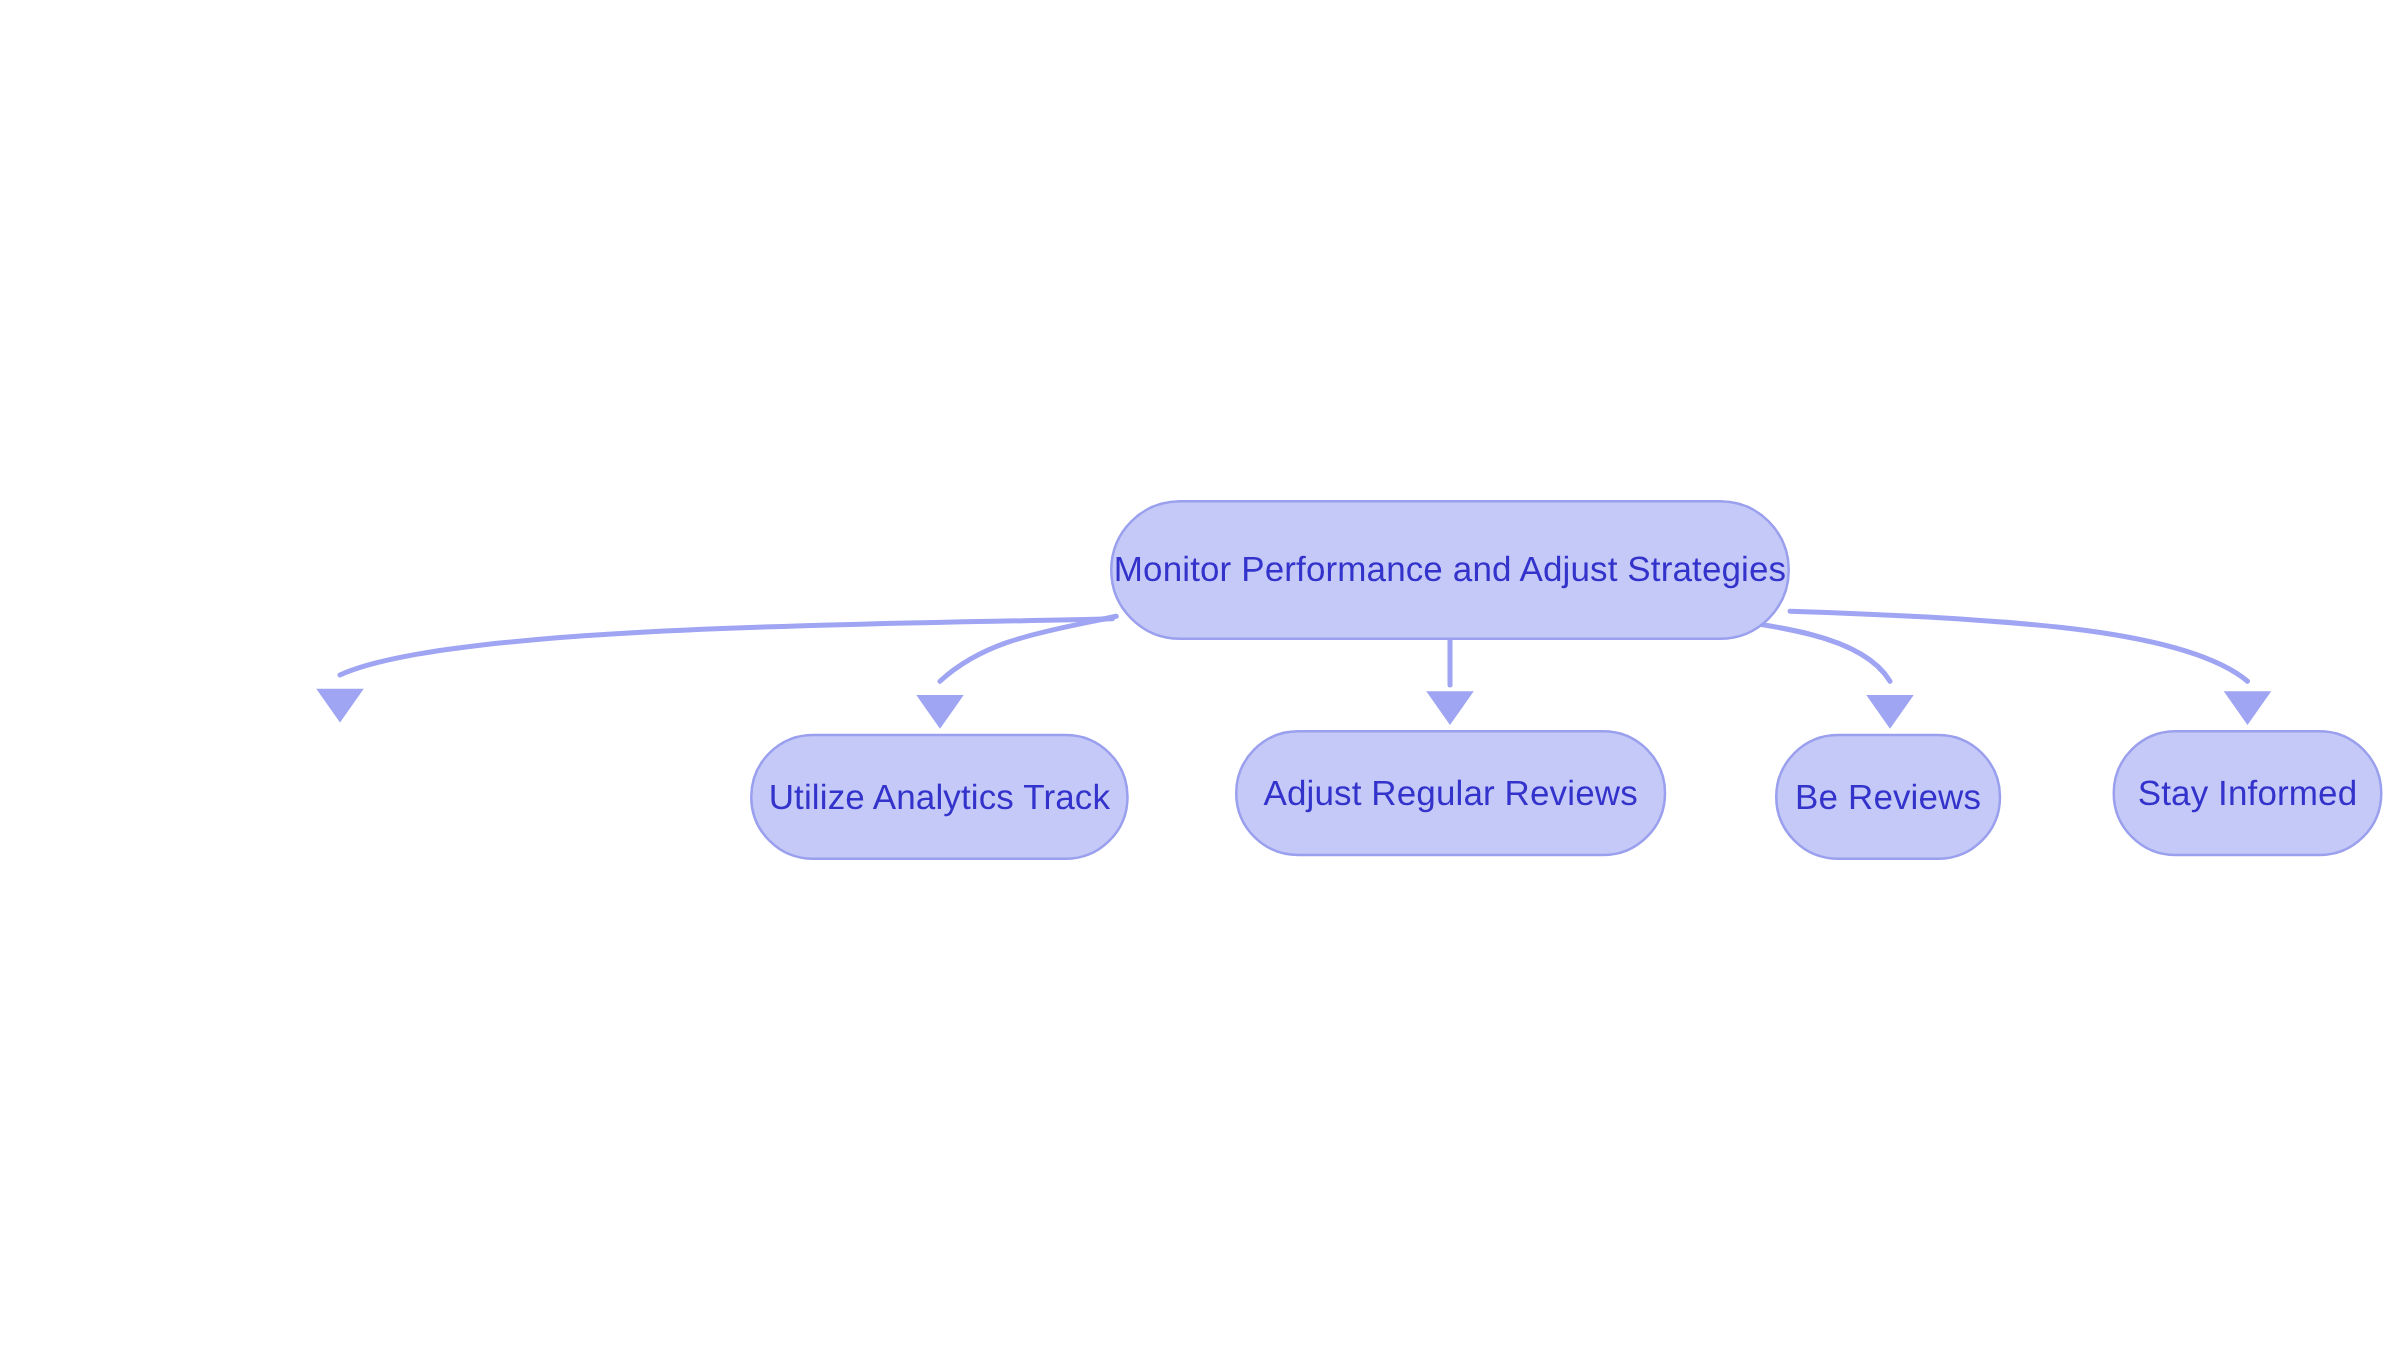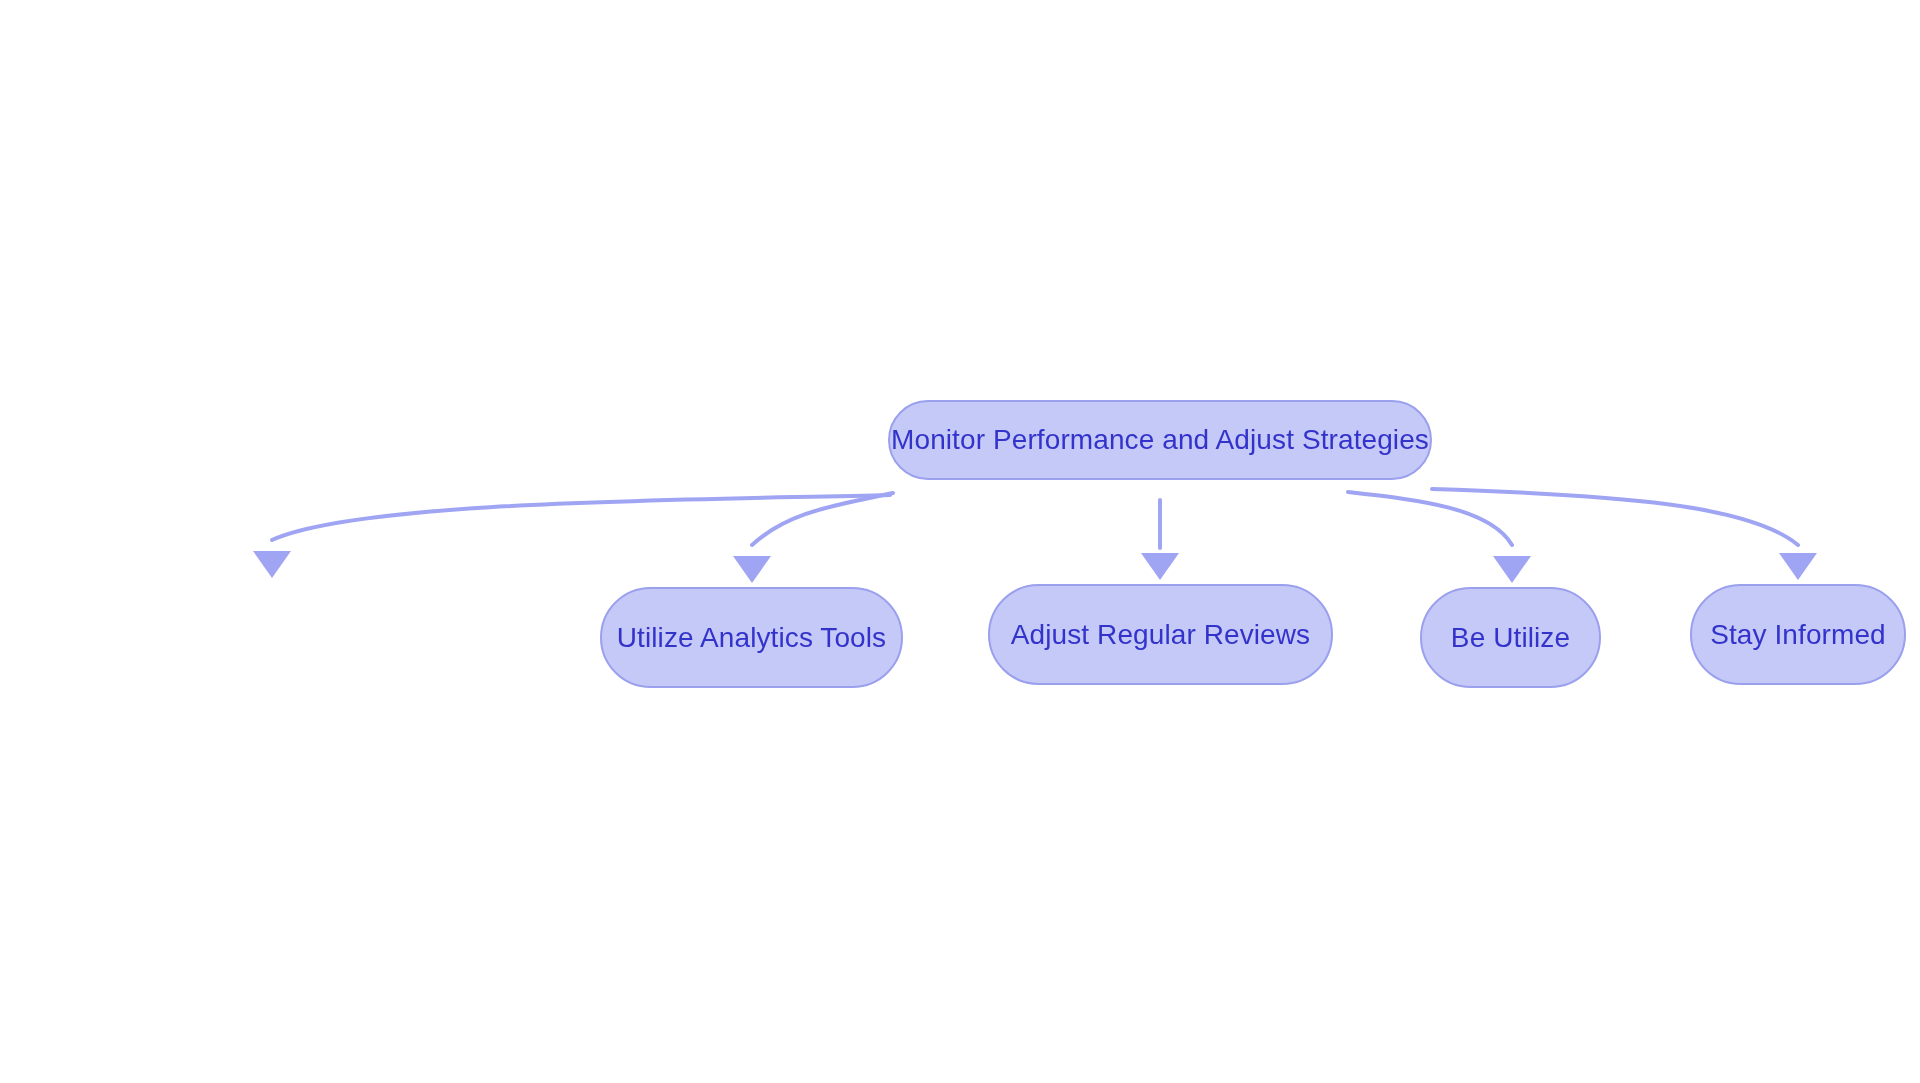--- a/index.html
+++ b/index.html
@@ -46,21 +46,21 @@
   }
   .node-label {
     color: #3333cc;
     line-height: 1;
     padding: 0 6px;
   }
   .node.root {
     left: 888px;
     top: 400px;
     width: 544px;
-    height: 80px;
+    height: 112px;
     font-size: 28px;
   }
   .node.root .node-label { font-size: 28px; }
 
   .node.child { height: 101px; font-size: 28px; }
   .node.child .node-label { font-size: 28px; }
 
   .node.c0 { left: 13px;   top: 584px; width: 500px; }
   .node.c1 { left: 600px;  top: 587px; width: 303px; }
   .node.c2 { left: 988px;  top: 584px; width: 345px; }
@@ -100,28 +100,28 @@
       <polygon points="1779,553 1817,553 1798,580"></polygon>
     </g>
   </svg>
 
   <div class="node root">
     <span class="node-label">Monitor Performance and Adjust Strategies</span>
   </div>
 
 
   <div class="node child c1">
-    <span class="node-label">Utilize Analytics Tools</span>
+    <span class="node-label">Utilize Analytics Track</span>
   </div>
 
   <div class="node child c2">
     <span class="node-label">Adjust Regular Reviews</span>
   </div>
 
   <div class="node child c3">
-    <span class="node-label">Be Utilize</span>
+    <span class="node-label">Be Reviews</span>
   </div>
 
   <div class="node child c4">
     <span class="node-label">Stay Informed</span>
   </div>
 
 </div>
 
 </body></html>

